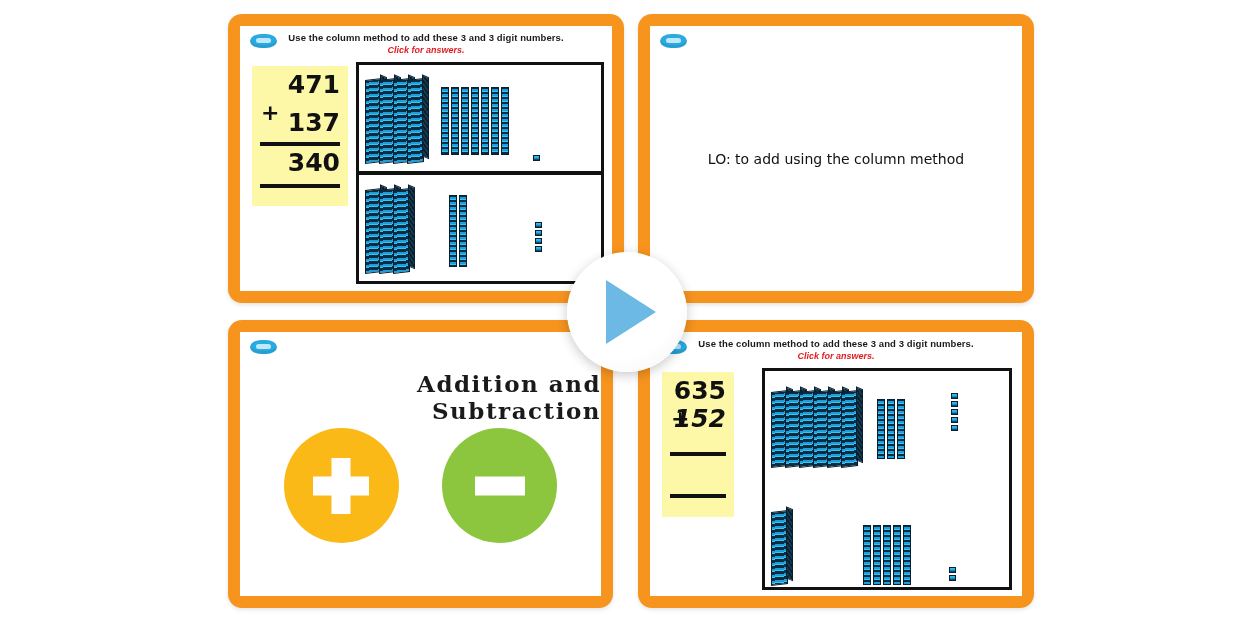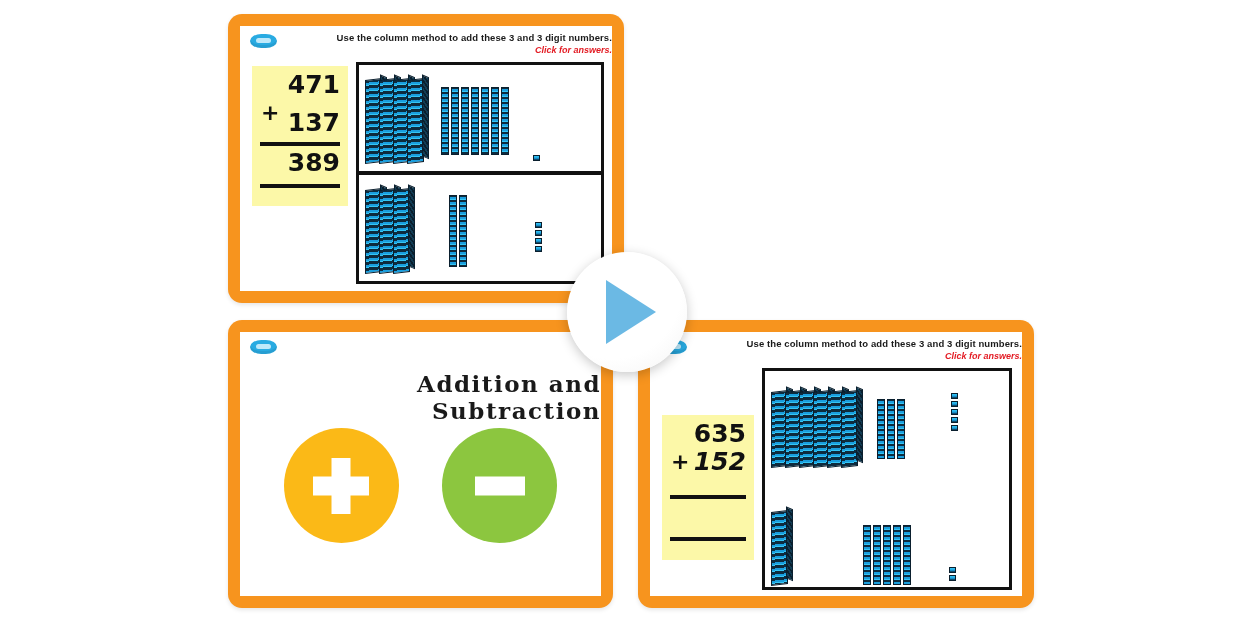--- a/index.html
+++ b/index.html
@@ -58,21 +58,21 @@
     left: 6px; top: 4px;
     width: 15px; height: 5px;
     background: #bfe9fa;
     border-radius: 3px;
   }
 
   
   .q-head {
     position: absolute;
     left: 0; right: 0; top: 6px;
-    text-align: right;
+    text-align: center;
     line-height: 1.25;
     pointer-events: none;
   }
   .q-head .line1 {
     display: block;
     font-size: 9.5px;
     font-weight: bold;
     color: #1a1a1a;
     letter-spacing: .1px;
   }
@@ -278,21 +278,21 @@
         <span class="line1">Use the column method to add these 3 and 3 digit numbers.</span>
         <span class="line2">Click for answers.</span>
       </div>
 
       <div class="sum-note" style="left:12px; top:40px; width:96px; height:140px;">
         <div class="sum-rows">
           <div class="sum-line" style="top:4px;">471</div>
           <div class="sum-op" style="top:34px;">+</div>
           <div class="sum-line" style="top:42px;">137</div>
           <div class="sum-rule" style="top:76px;"></div>
-          <div class="sum-line" style="top:82px;">389</div>
+          <div class="sum-line" style="top:82px;">340</div>
           <div class="sum-rule" style="top:118px;"></div>
         </div>
       </div>
 
       <div class="blocks-panel" style="left:116px; top:36px; width:248px; height:222px;">
 
         <div class="blocks-row" style="left:6px; top:6px; width:236px; height:100px;">
           <div class="grp">
             <div class="flat" style="height:84px;"></div>
             <div class="flat" style="height:84px;"></div>
@@ -330,20 +330,26 @@
             <div class="unit"></div>
             <div class="unit"></div>
             <div class="unit"></div>
           </div>
         </div>
       </div>
 
     </div>
   </div>
 
+  <div class="slide slide-tr">
+    <div class="slide-inner">
+      <div class="logo"></div>
+      <div class="lo-text">LO: to add using the column method</div>
+    </div>
+  </div>
 
   <div class="slide slide-bl">
     <div class="slide-inner">
       <div class="logo"></div>
 
       <div class="title-text">Addition and Subtraction</div>
 
       <div class="op-circles">
         <div class="op-circle op-plus">
           <span class="bar-h"></span>
@@ -359,21 +365,21 @@
   <div class="slide slide-br">
     <div class="slide-inner">
 
       <div class="logo"></div>
 
       <div class="q-head">
         <span class="line1">Use the column method to add these 3 and 3 digit numbers.</span>
         <span class="line2">Click for answers.</span>
       </div>
 
-      <div class="sum-note" style="left:12px; top:40px; width:92px; height:145px;margin-top:43px;">
+      <div class="sum-note" style="left:12px; top:40px; width:72px; height:145px;">
         <div class="sum-rows">
           <div class="sum-line" style="top:4px;">635</div>
           <div class="sum-op" style="top:34px;">+</div>
           <div class="sum-line" style="top:32px;font-style:italic;">152</div>
           <div class="sum-rule" style="top:80px;"></div>
           <div class="sum-line" style="top:86px;"></div>
           <div class="sum-rule" style="top:122px;"></div>
         </div>
       </div>
 

